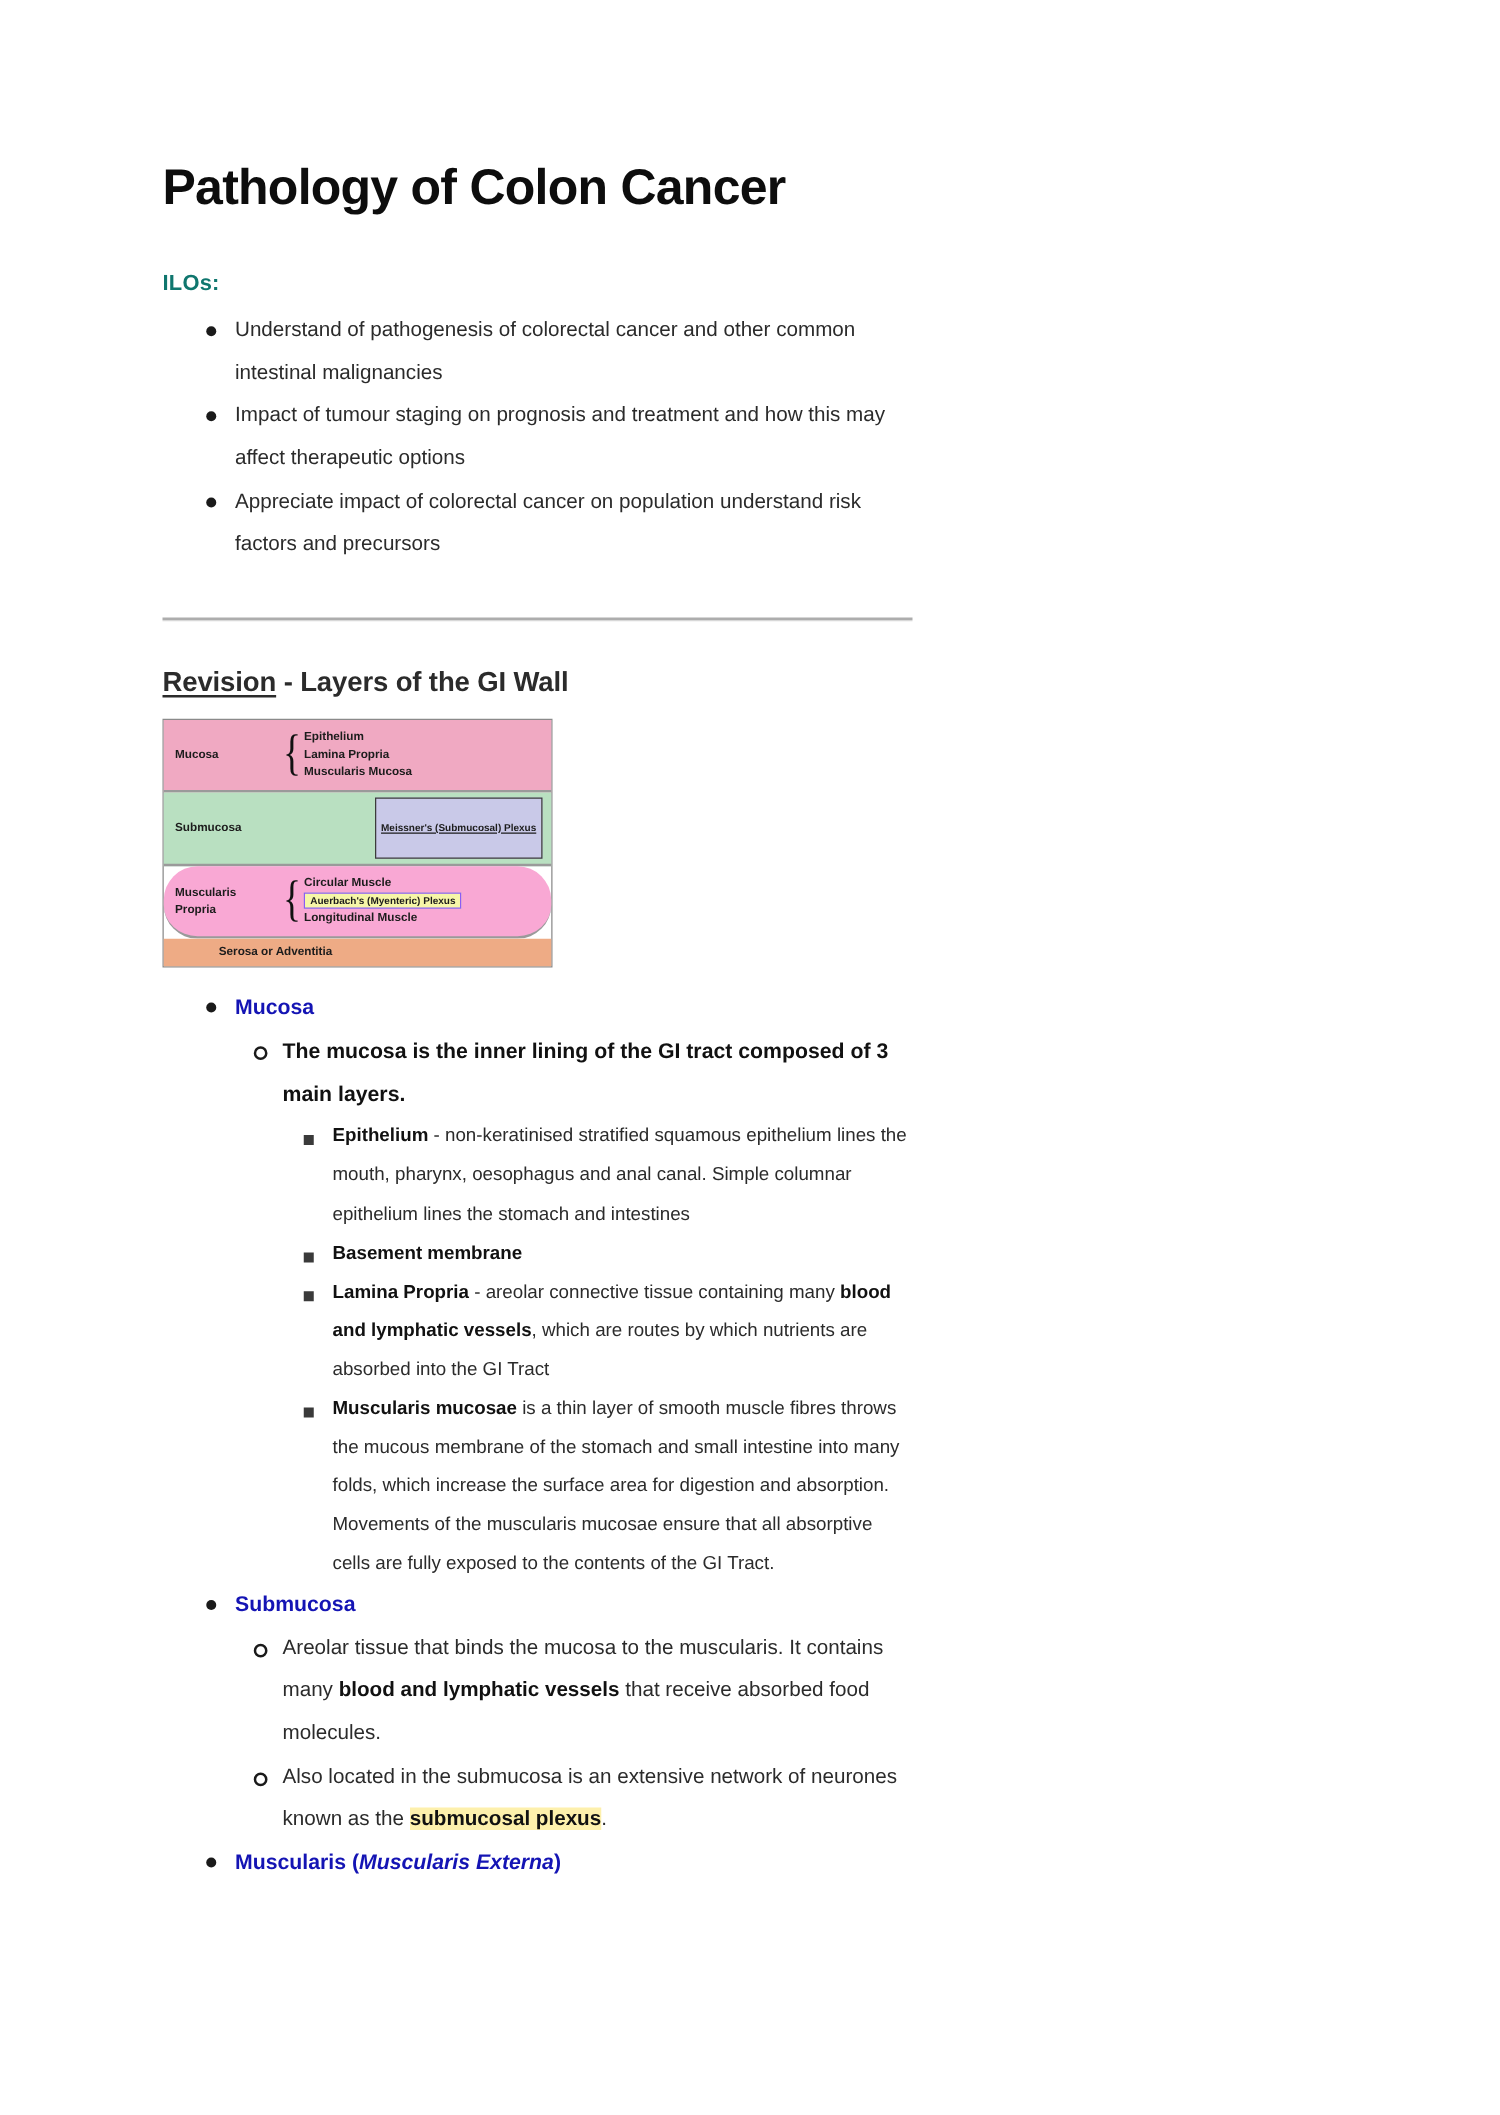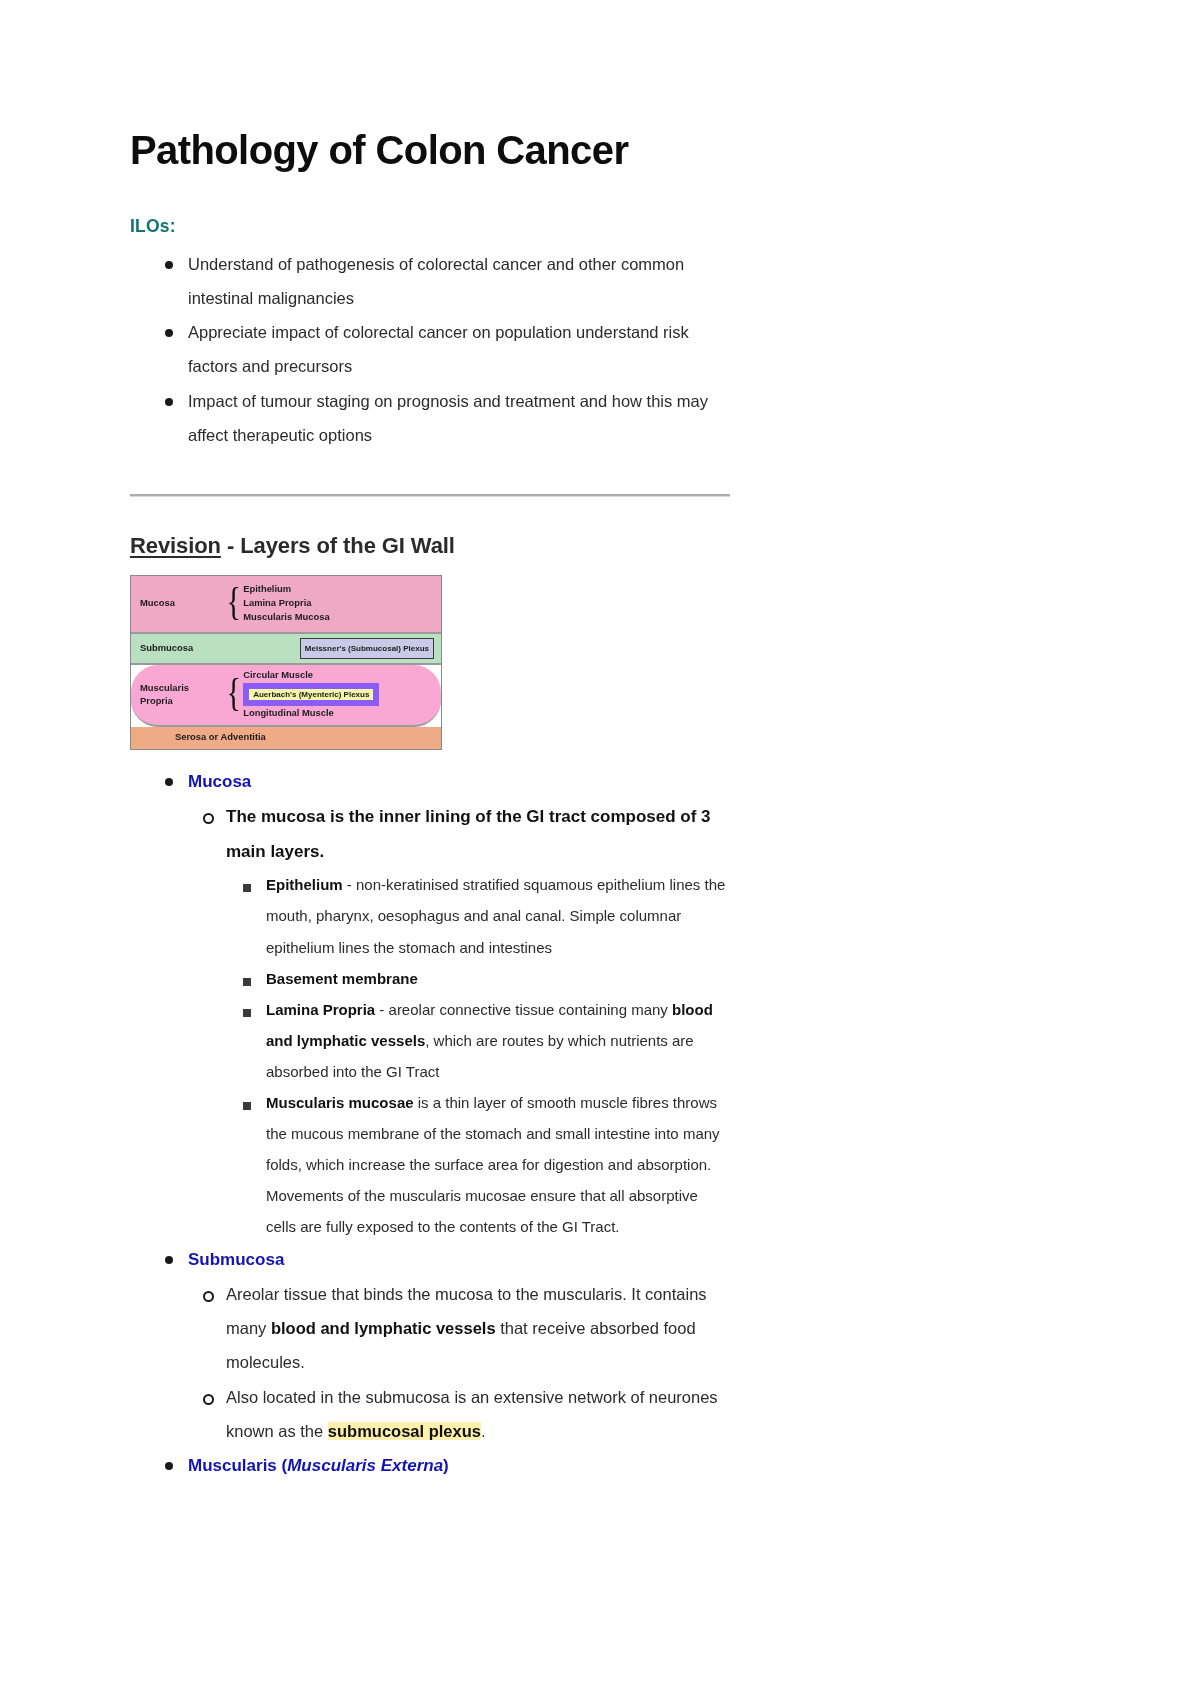--- a/index.html
+++ b/index.html
@@ -160,29 +160,30 @@
     transform: scaleX(0.75);
     margin-top: -2px;
   }
   .gi-sublist { flex: 1 1 auto; }
   .gi-sublist div { padding: 0.5px 0; font-weight: 600; font-size: 9.4px; }
 
   .gi-plexus-blue {
     display: inline-block;
     background: #c9c9e8;
     border: 1px solid #3b3b3b;
-    padding: 4px 4px;
+    padding: 18px 4px;
     font-size: 8px;
     font-weight: 600;
     white-space: nowrap;
+    text-decoration: underline;
   }
   .gi-plexus-yellow {
     display: inline-block;
     background: #f6f6a8;
-    border: 6px solid #8b5cf6;
+    border: 1px solid #8b5cf6;
     padding: 0px 4px;
     font-size: 8px;
     font-weight: 600;
     white-space: nowrap;
   }
   .gi-sub-right {
     flex: 1 1 auto;
     display: flex;
     justify-content: flex-end;
     padding-right: 2px;
@@ -204,22 +205,22 @@
 <body>
 
 <div class="page">
 
   <h1 class="doc-title">Pathology of Colon Cancer</h1>
 
   <div class="ilos-label">ILOs:</div>
 
   <ul class="lvl1">
     <li>Understand of pathogenesis of colorectal cancer and other common intestinal malignancies</li>
+    <li>Impact of tumour staging on prognosis and treatment and how this may affect therapeutic options</li>
     <li>Appreciate impact of colorectal cancer on population understand risk factors and precursors</li>
-    <li>Impact of tumour staging on prognosis and treatment and how this may affect therapeutic options</li>
   </ul>
 
   <hr class="hr-rule">
 
   <h2 class="sec-head"><span class="u">Revision</span><span> - Layers of the GI Wall</span></h2>
 
   <div class="gi-diagram">
 
     <div class="gi-layer gi-mucosa">
       <div class="gi-name">Mucosa</div>

